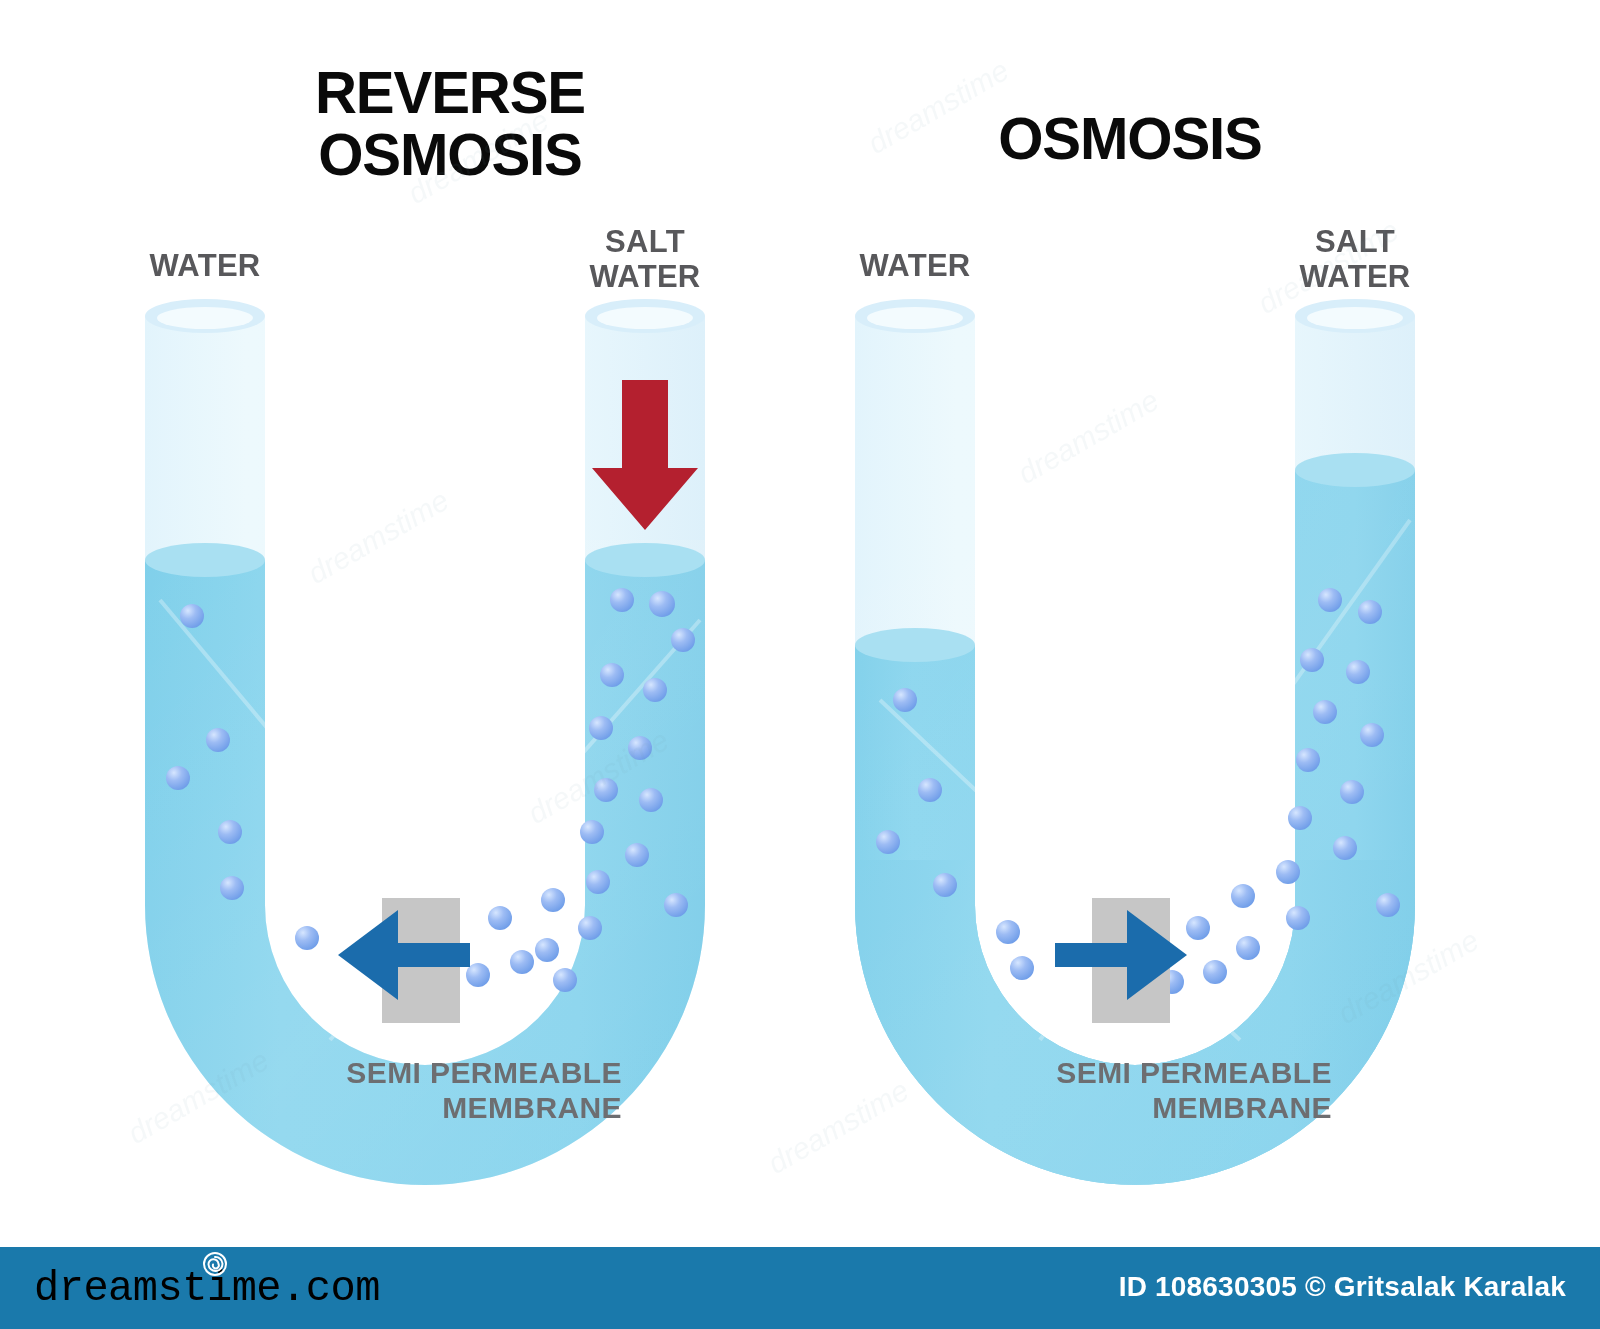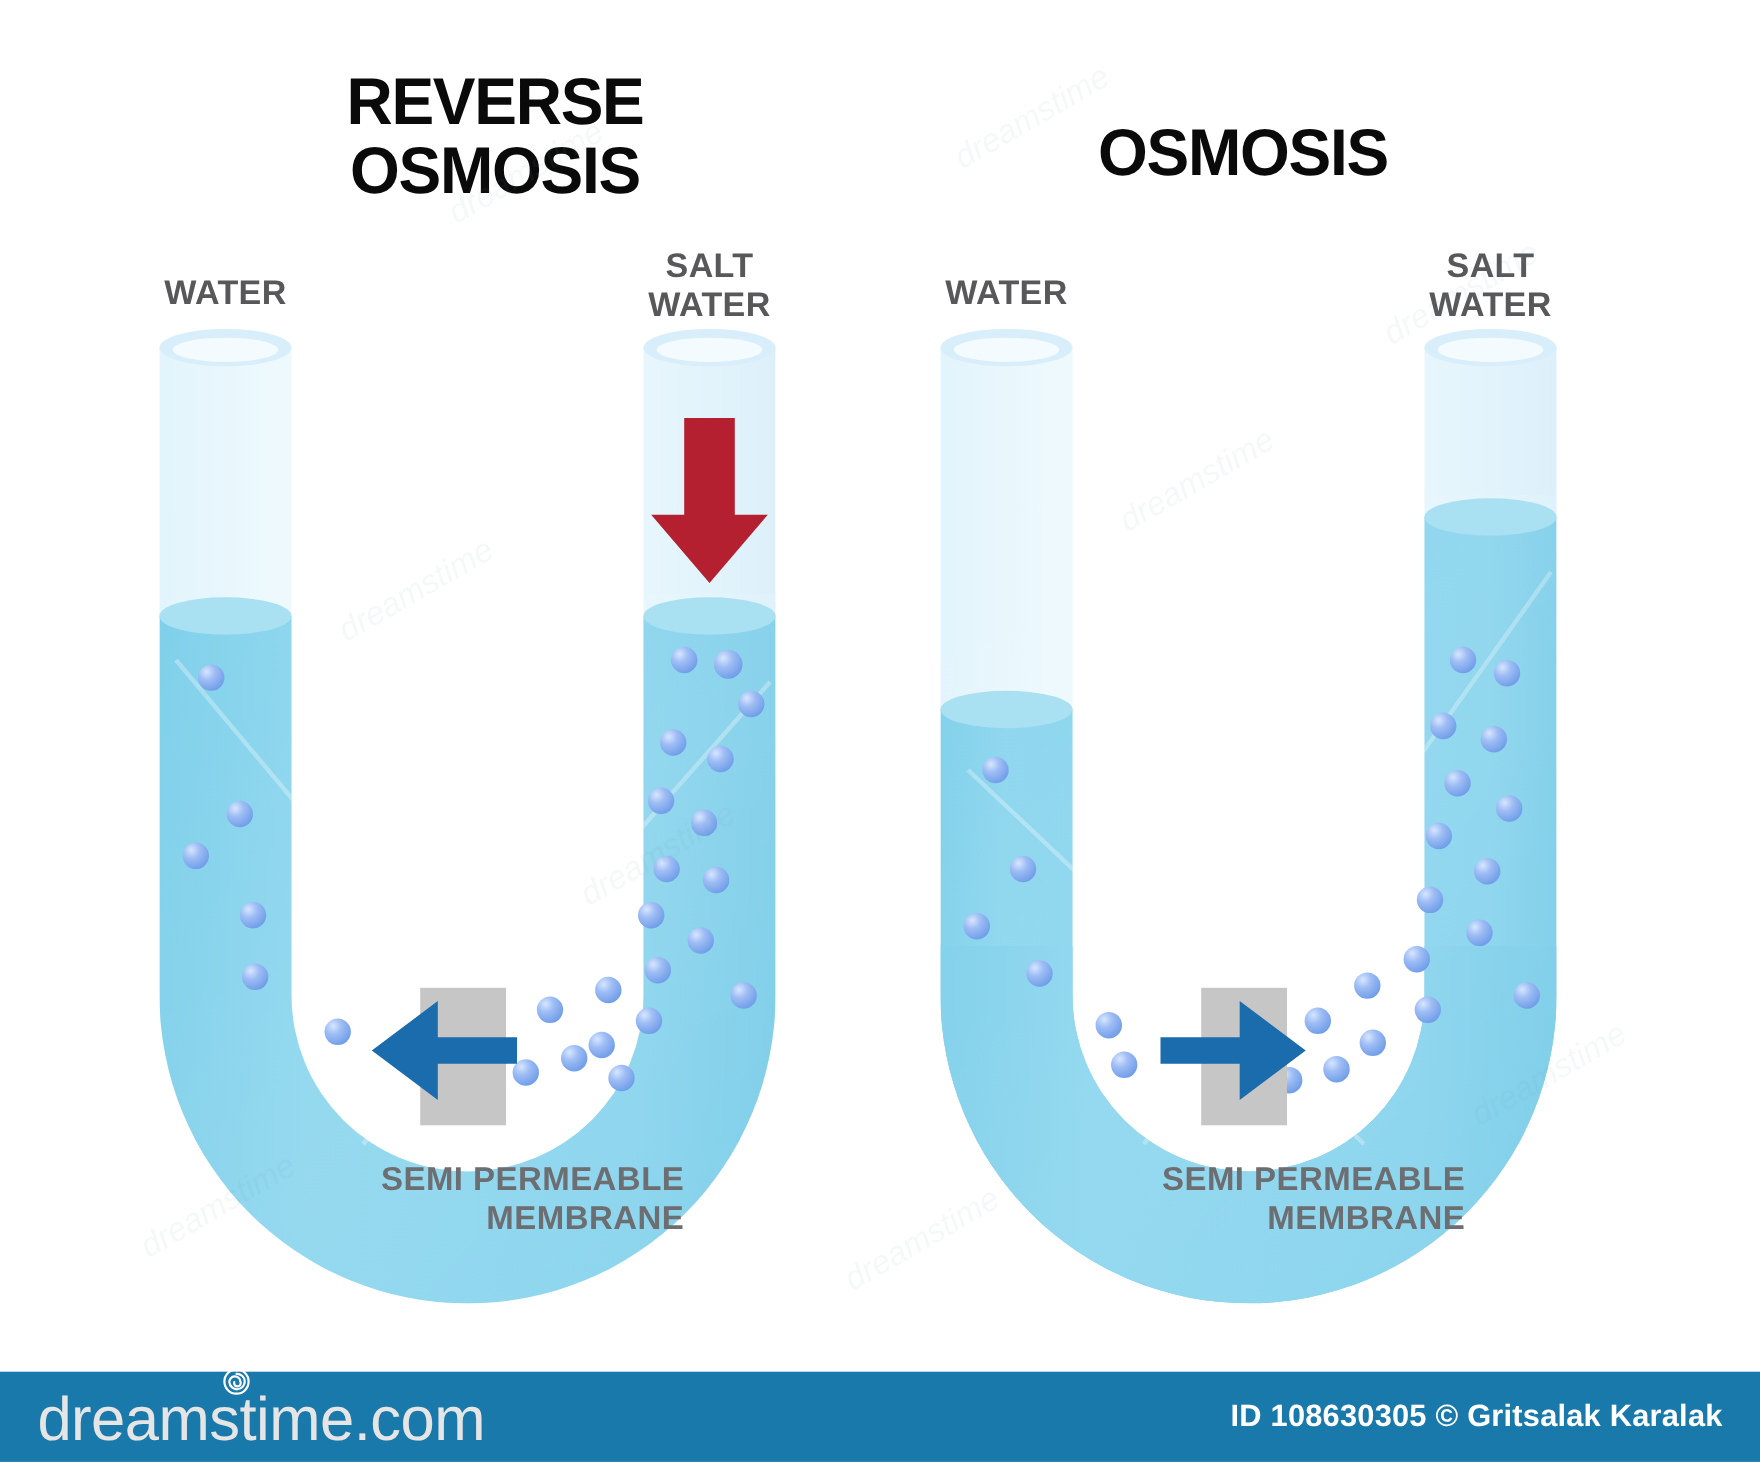--- a/index.html
+++ b/index.html
@@ -82,25 +82,25 @@
   }
   #dreamstime-logo {
     position: absolute;
     left: 34px;
     top: 18px;
     height: 48px;
     display: flex;
     align-items: center;
   }
   #dreamstime-wordmark {
-    color: #e5e5e5;
-    font-size: 56px;
+    color: #000000;
+    font-size: 42px;
     font-weight: 400;
     letter-spacing: -0.5px;
-    font-family: Liberation Sans, sans-serif;
+    font-family: Liberation Mono, monospace;
   }
   #footer-credit {
     position: absolute;
     right: 34px;
     top: 24px;
     color: #ffffff;
     font-size: 28px;
     font-weight: 700;
     letter-spacing: 0.2px;
   }

